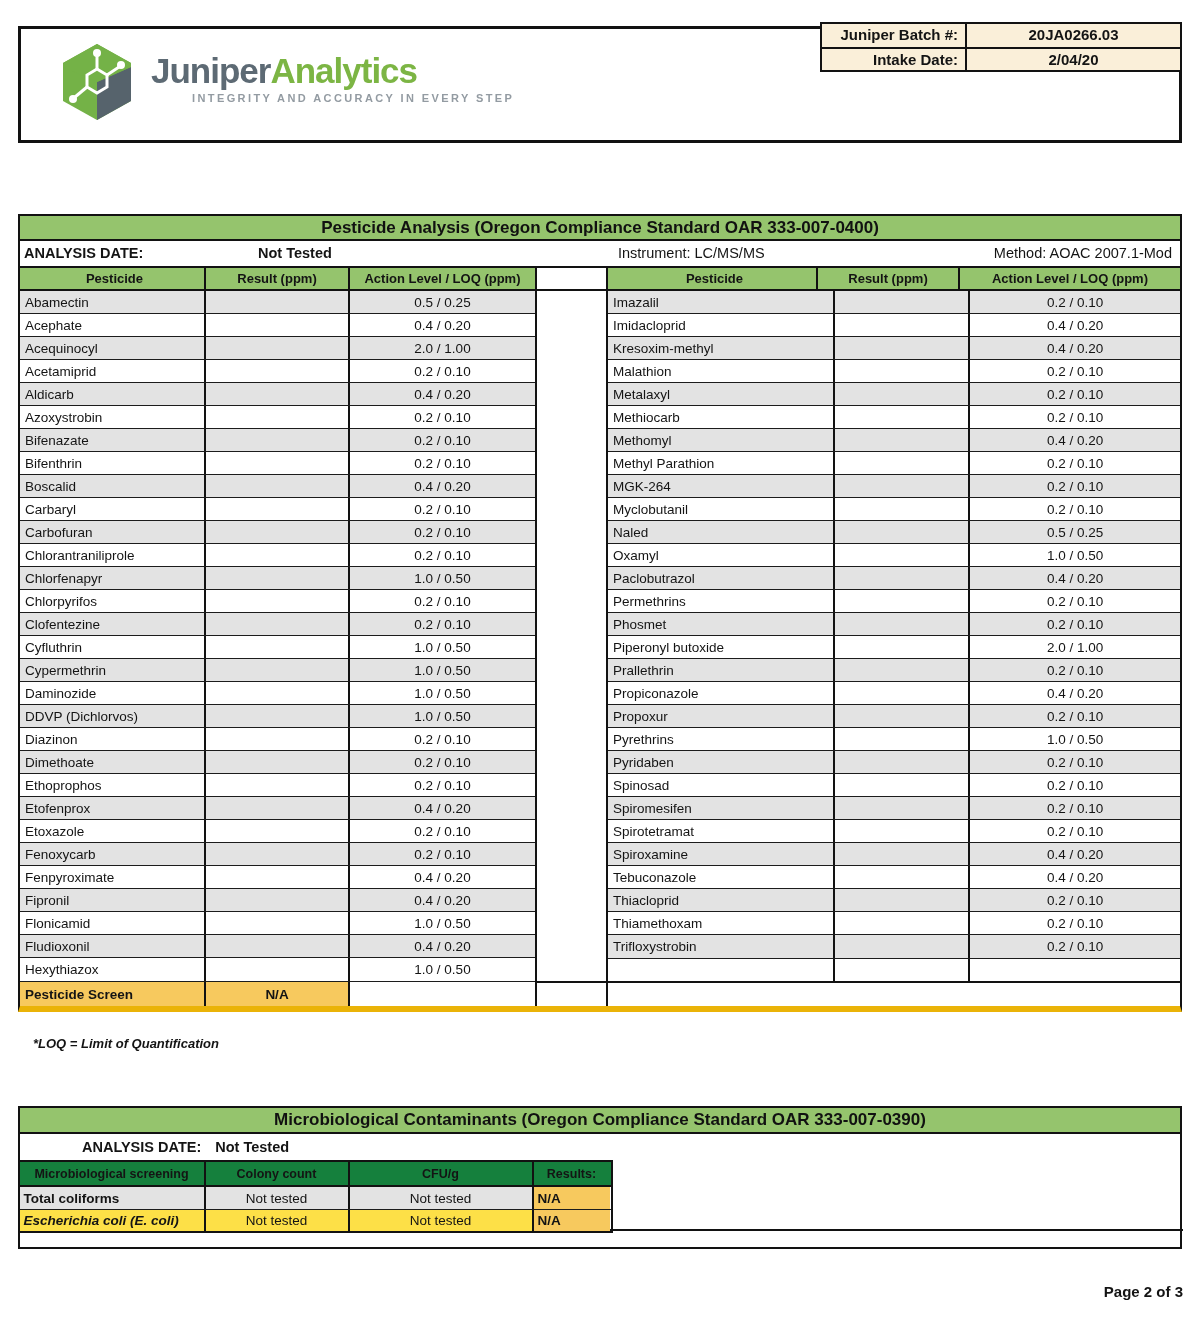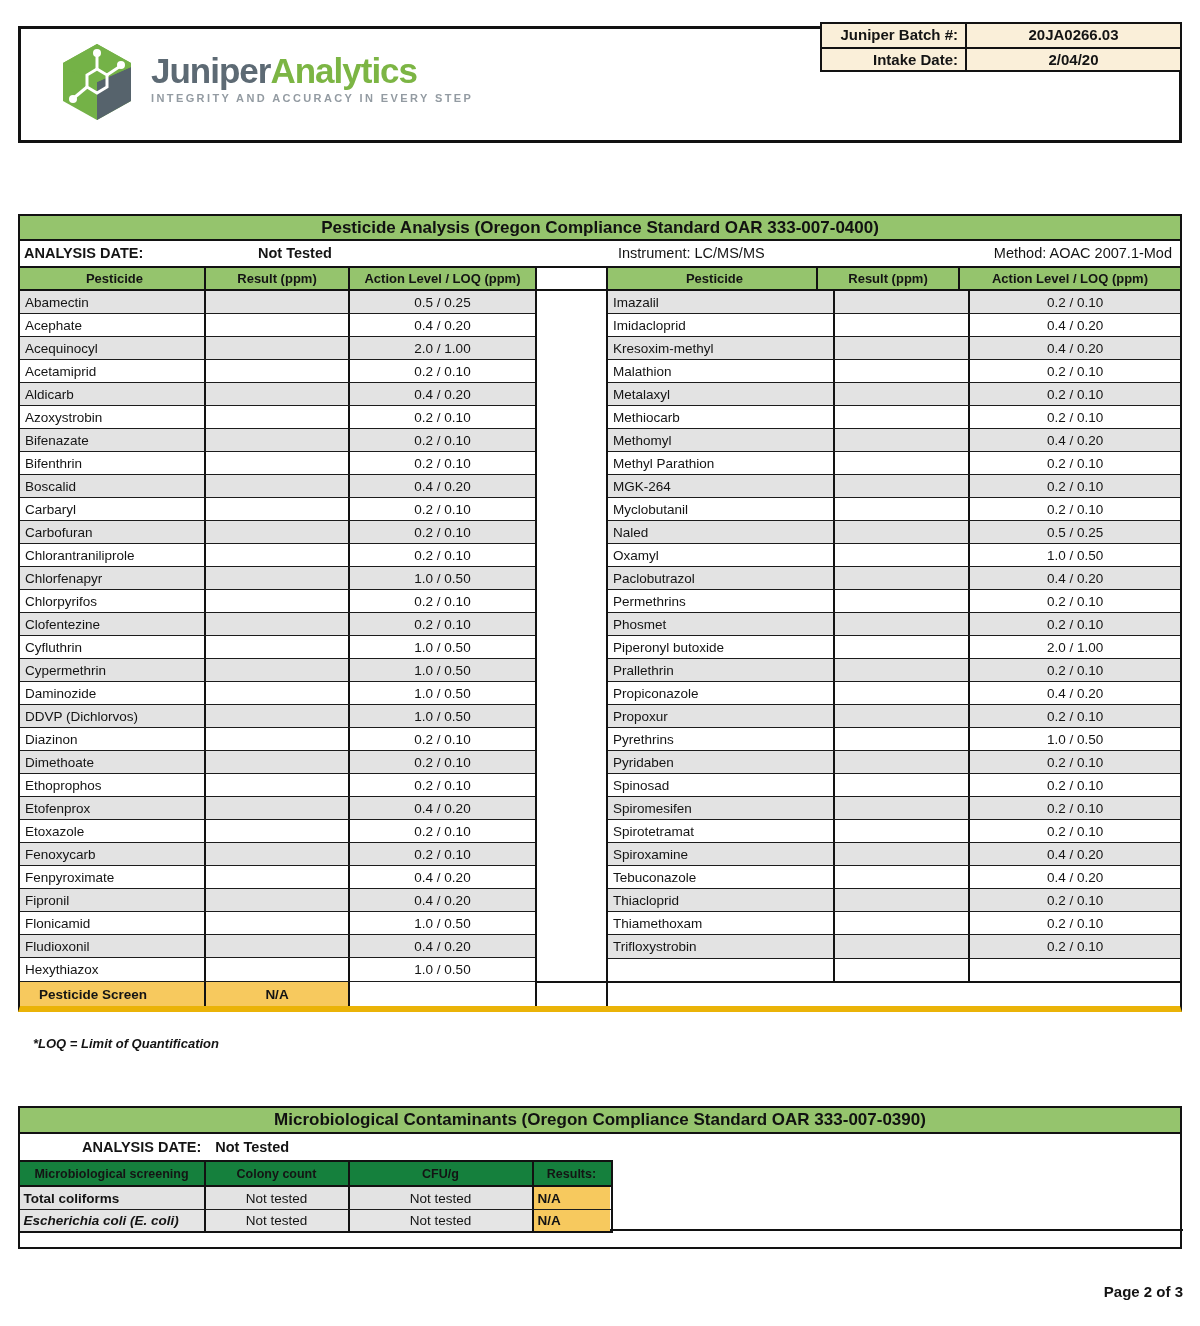--- a/index.html
+++ b/index.html
@@ -5,21 +5,21 @@
   * { margin:0; padding:0; box-sizing:border-box; }
   html,body { width:1200px; height:1326px; background:#ffffff; font-family:"Liberation Sans", sans-serif; color:#141414; overflow:hidden; position:relative; }
 
   
   .header-box { position:absolute; left:18px; top:26px; width:1164px; height:117px; border:3px solid #121212; background:#fff; }
   .logo { position:absolute; left:36px; top:12px; display:flex; gap:14px; }
   .logo-text { padding-top:12px; }
   .brand { font-size:35px; font-weight:bold; letter-spacing:-1px; line-height:36px; }
   .brand-juniper { color:#5d6a74; }
   .brand-analytics { color:#7cb544; }
-  .tagline { font-size:11px; font-weight:bold; letter-spacing:2.4px; color:#939ba2; margin-top:3px; }
+  .tagline { font-size:11px; font-weight:bold; letter-spacing:2.4px; color:#939ba2; margin-top:3px;margin-left:41px; }
 
   .batch-table { position:absolute; right:18px; top:22px; width:362px; border:2px solid #121212; }
   .batch-row { display:flex; height:23px; }
   .batch-row + .batch-row { border-top:2px solid #121212; }
   .batch-label { width:145px; background:#faefd9; border-right:2px solid #121212; font-weight:bold; font-size:15px; text-align:right; padding-right:7px; line-height:22px; }
   .batch-value { flex:1; background:#faefd9; font-weight:bold; font-size:15px; text-align:center; line-height:22px; }
 
   
   .pesticide-section { position:absolute; left:18px; top:214px; width:1164px; }
   .section-title { height:27px; background:#95c46d; border:2.5px solid #121212; font-weight:bold; font-size:17px; display:flex; align-items:center; justify-content:center; color:#111; }
@@ -45,21 +45,21 @@
   .prow.alt { background:#e3e3e3; }
   .prow:last-child { border-bottom:none; }
   .cell { display:flex; align-items:center; border-right:2px solid #121212; font-size:13.5px; overflow:hidden; }
   .c-name { padding-left:5px; }
   .c-result, .c-action { justify-content:center; }
   .lt .c-name{width:186px;} .lt .c-result{width:144px;} .lt .c-action{width:185px; border-right:none;}
   .rt .c-name{width:238px;} .rt .c-result{width:142px;} .rt .c-action{width:220px; border-right:none;}
 
   .screen-row { display:flex; height:25px; border-top:1px solid #1c1c1c; }
   .screen-row .cell { font-weight:bold; }
-  .screen-label { background:#f7c95e; width:186px; padding-left:19px; }
+  .screen-label { background:#f7c95e; width:186px; padding-left:5px; }
   .screen-result { background:#f7c95e; width:144px; justify-content:center; }
   .screen-empty { width:185px; border-right:none; background:#fff; }
 
   .empty-row { display:flex; height:23px; border-top:1px solid #1c1c1c; background:#fff; }
   .wide-strip { height:25px; border-top:2px solid #121212; background:#fff; }
 
   .loq-note { position:absolute; left:33px; top:1036px; font-size:13px; font-weight:bold; font-style:italic; }
 
   
   .micro-section { position:absolute; left:18px; top:1106px; width:1164px; }
@@ -67,21 +67,21 @@
   .micro-body { position:relative; height:115px; background:#fff; border:2.5px solid #121212; border-top:none; }
   .micro-date { padding-left:62px; line-height:26px; font-weight:bold; font-size:14.5px; display:flex; gap:14px; }
   .micro-table { position:absolute; left:-2.5px; top:26px; width:595px; border:2.5px solid #121212; background:#fff; }
   .mhead { display:flex; height:25px; background:#15803d; border-bottom:2px solid #121212; }
   .mhead .hcell { font-weight:bold; font-size:12.5px; display:flex; align-items:center; justify-content:center; border-right:2px solid #121212; }
   .mhead .hcell:last-child { border-right:none; }
   .m-c1{width:186px;} .m-c2{width:144px;} .m-c3{width:184px;} .m-c4{width:76px;}
   .mrow { display:flex; height:22px; }
   .mrow + .mrow { border-top:1px solid #1c1c1c; }
   .mrow.alt .mcell { background:#e3e3e3; }
-  .mcell { display:flex; align-items:center; font-size:13.5px; border-right:2px solid #121212; background:#e5e5e5; }
+  .mcell { display:flex; align-items:center; font-size:13.5px; border-right:2px solid #121212; background:#fde047; }
   .mcell.m-c1 { padding-left:4px; font-weight:bold; }
   .mcell.m-c2, .mcell.m-c3 { justify-content:center; }
   .mcell.m-c4 { font-weight:bold; padding-left:4px; background:#f7c95e !important; border-right:none; }
   .mrow.bi .m-c1 { font-style:italic; }
   .micro-rule { position:absolute; left:590px; right:-2.5px; top:95px; border-top:2px solid #121212; }
 
   .page-footer { position:absolute; right:17px; top:1283px; font-weight:bold; font-size:15px;padding-left:40px; }
 </style>
 </head>
 <body>

